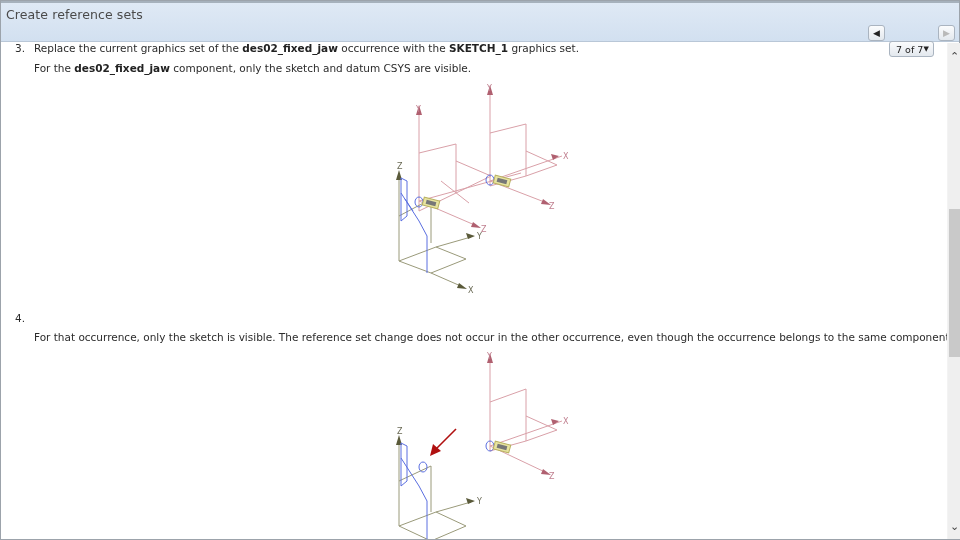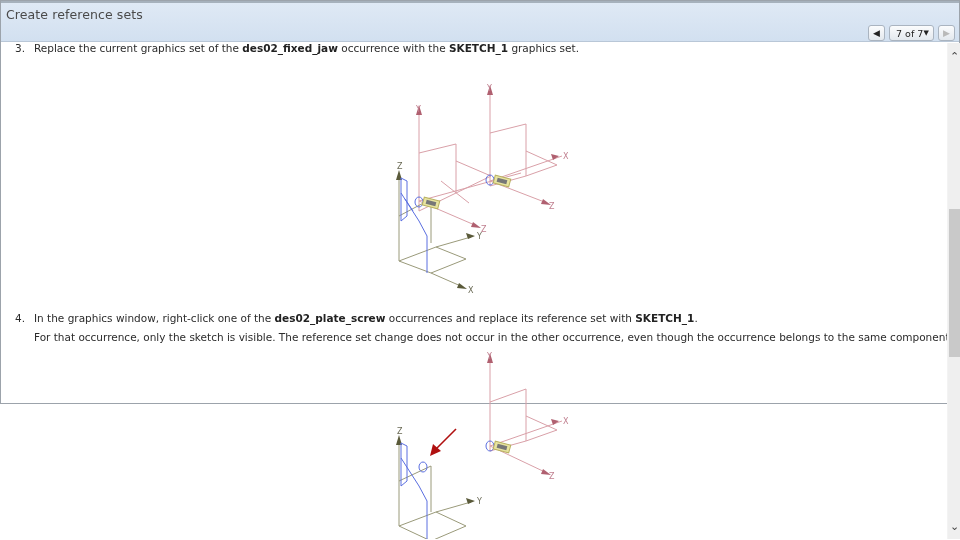--- a/index.html
+++ b/index.html
@@ -1,40 +1,40 @@
 <!DOCTYPE html>
 <html><head>
   <meta charset="utf-8">
   <style>
     * { box-sizing: border-box; margin: 0; padding: 0; }
     html, body { width: 960px; height: 540px; overflow: hidden; background: #ffffff; }
     body { font-family: "DejaVu Sans", "Liberation Sans", sans-serif; color: #222; position: relative; }
 
-    .window { position: absolute; left: 0; top: 0; width: 960px; height: 404px; border: 1px solid #9ca3ab; background: #fff; }
+    .window { position: absolute; left: 0; top: 0; width: 960px; height: 540px; border: 1px solid #9ca3ab; background: #fff; }
 
     .header {
       position: absolute; left: 0; top: 0; width: 958px; height: 41px;
       background: linear-gradient(#dfe9f5, #d2e0f0);
       border-top: 2px solid #a6b1bc;
       border-bottom: 1px solid #b9c7d7;
     }
     .header-title {
       position: absolute; left: 5px; top: 4px;
       font-size: 12.5px; color: #4a4a4a; letter-spacing: 0.1px;
     }
     .nav-btn {
       position: absolute; top: 22px; height: 16px;
       border: 1px solid #aab4c0; border-radius: 3px;
       background: linear-gradient(#fbfcfd, #e3e8ee);
       display: flex; align-items: center; justify-content: center;
       font-size: 9px; color: #222; cursor: pointer;
     }
     .nav-prev { left: 867px; width: 17px; }
     .nav-next { left: 937px; width: 17px; color: #b9b9b9; }
-    .page-select { left: 888px; width: 45px; justify-content: space-between; padding: 0 4px 0 6px; font-size: 9.5px; }
+    .page-select { left: 888px; width: 45px; justify-content: space-between; padding: 0 4px 0 6px; font-size: 9.5px; margin-top: 16px; }
     .page-select .caret { font-size: 7px; }
 
     .content {
       position: absolute; left: 1px; top: 41px; width: 945px; height: 497px; overflow: hidden;
       font-size: 10.5px; color: #2b2b2b;
     }
     .step-line { position: absolute; white-space: nowrap; }
     b { font-weight: bold; color: #222; }
 
     .figure { position: absolute; }
@@ -67,20 +67,23 @@
       <span>▶</span>
     </div>
   </div>
 
   <div class="content">
 
     <div class="step-line" style="left:13px; top:0px;">3.</div>
     <div class="step-line" style="left:32px; top:0px;">
       <span>Replace the current graphics set of the </span><b>des02_fixed_jaw</b><span> occurrence with the </span><b>SKETCH_1</b><span> graphics set.</span>
     </div>
+    <div class="step-line" style="left:32px; top:20px;">
+      <span>For the </span><b>des02_fixed_jaw</b><span> component, only the sketch and datum CSYS are visible.</span>
+    </div>
 
     <svg class="figure" style="left:379px; top:39px;" width="202" height="215" viewBox="0 0 202 215">
       <g fill="none" stroke-width="1">
 
         <g stroke="#d9a0a8">
           <line x1="38" y1="32" x2="38" y2="130"></line>
           <path d="M38 72 L75 63 L75 112 L38 130"></path>
           <path d="M75 112 L110 95 L75 80"></path>
           <path d="M60 100 L88 122"></path>
           <line x1="38" y1="120" x2="96" y2="145"></line>
@@ -135,23 +138,20 @@
         <text x="168" y="128">Z</text>
       </g>
       <g font-family="DejaVu Sans, sans-serif" font-size="8" fill="#6a6a55">
         <text x="16" y="88">Z</text>
         <text x="96" y="158">Y</text>
         <text x="87" y="212">X</text>
       </g>
     </svg>
 
     <div class="step-line" style="left:13px; top:270px;">4.</div>
-    <div class="step-line" style="left:32px; top:270px;">
-      <span>In the graphics window, right-click one of the </span><b>des02_plate_screw</b><span> occurrences and replace its reference set with </span><b>SKETCH_1</b><span>.</span>
-    </div>
     <div class="step-line" style="left:32px; top:289px;">For that occurrence, only the sketch is visible. The reference set change does not occur in the other occurrence, even though the occurrence belongs to the same component.</div>
 
     <svg class="figure" style="left:379px; top:304px;" width="202" height="195" viewBox="0 0 202 195">
       <g fill="none" stroke-width="1">
         <g stroke="#d9a0a8">
           <line x1="109" y1="15" x2="109" y2="105"></line>
           <path d="M109 56 L145 43 L145 95 L109 105"></path>
           <path d="M145 95 L176 84 L145 70"></path>
           <line x1="109" y1="100" x2="166" y2="127"></line>
           <line x1="109" y1="100" x2="181" y2="75"></line>

